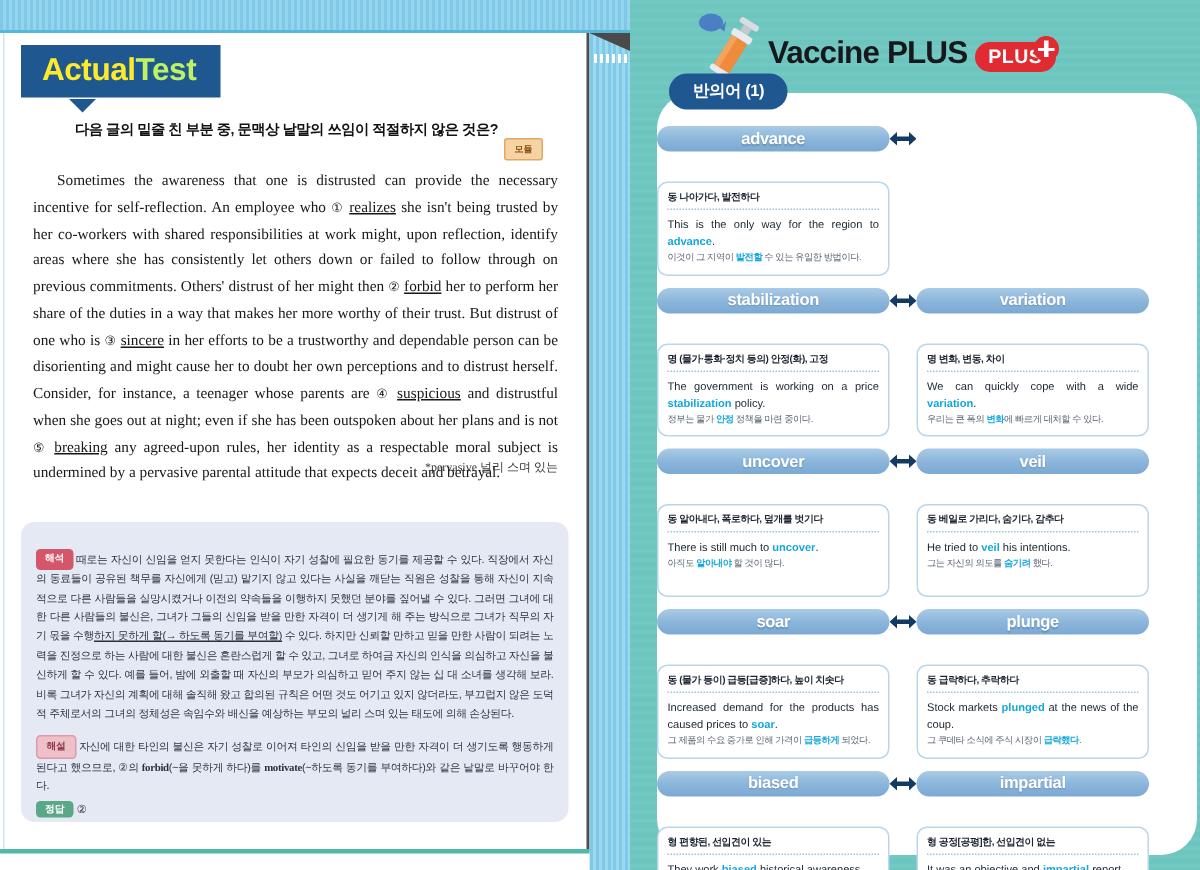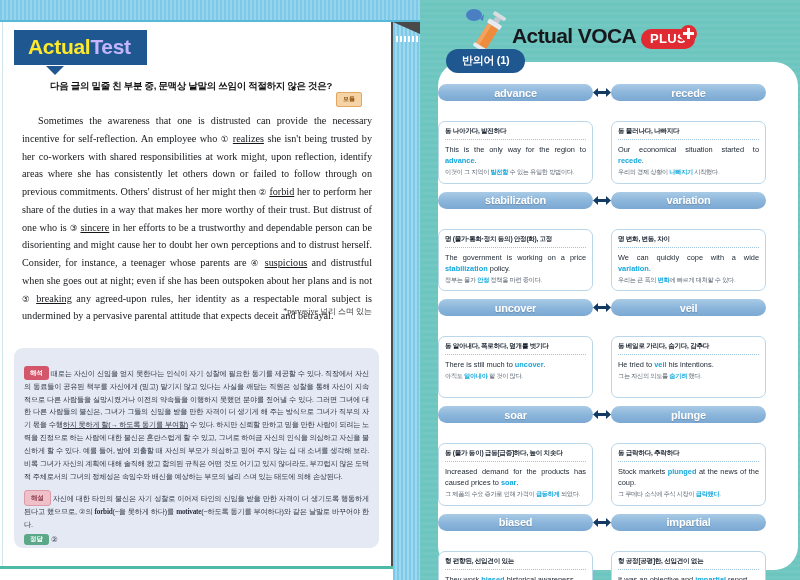--- a/index.html
+++ b/index.html
@@ -21,21 +21,21 @@
   .gutter-wedge { position:absolute; left:393px; top:22px; width:27px; height:12px;
                   background:#4a4a4a; clip-path:polygon(0 0,100% 0,100% 100%); }
   .gutter-dots { position:absolute; left:396px; top:36px; width:24px; height:6px;
                  background:repeating-linear-gradient(90deg,#ffffff 0 2px,transparent 2px 4px); }
   .page-bottomline { position:absolute; left:0; top:566px; width:393px; height:3px; background:#4fb9a8; }
 
   .at-banner { position:absolute; left:14px; top:30px; padding:5px 16px 6px 14px;
                background:#1f5791; color:#fff; font-size:21px; font-weight:bold;
                letter-spacing:-.3px; line-height:1.15; }
   .at-banner .a1 { color:#ffe92b; }
-  .at-banner .a2 { color:#c4b5fd;margin-top:32px; }
+  .at-banner .a2 { color:#bef264;margin-top:32px; }
   .at-tail { position:absolute; left:46px; top:66px; width:0; height:0;
              border-left:9px solid transparent; border-right:9px solid transparent;
              border-top:9px solid #1f5791; }
 
   .q-prompt { position:absolute; left:14px; top:80px; width:360px;
               font-size:9.5px; font-weight:bold; color:#111; letter-spacing:-.3px;padding-left:36px; }
   .grade-badge { position:absolute; left:336px; top:92px; padding:2px 6px;
                  background:#f6d3a5; border:1px solid #e2a763; border-radius:2px;
                  color:#8a5010; font-size:6px; font-weight:bold; }
 
@@ -166,21 +166,21 @@
             <rect x="20" y="6" width="6" height="6" fill="#c3c9d0"></rect>
             <rect x="15.5" y="11" width="15" height="5" rx="1.5" fill="#e7eaee"></rect>
             <rect x="17" y="16" width="12" height="24" rx="2" fill="#ef8b3c"></rect>
             <rect x="17" y="16" width="4" height="24" fill="#f7ae6e" opacity=".7"></rect>
             <rect x="15.5" y="39" width="15" height="4" rx="1.5" fill="#e7eaee"></rect>
             <rect x="22" y="43" width="2" height="12" fill="#b9c0c8"></rect>
           </g>
         </svg>
       </div>
       <div>
-        <span class="brand-title">Actual VOCA</span><span style="position:relative;display:inline-block;">
+        <span class="brand-title">Vaccine PLUS</span><span style="position:relative;display:inline-block;">
           <span class="plus-pill">PLUS</span>
           <span class="plus-mark"></span>
         </span>
       </div>
     </div>
 
     <div class="panel">
       <svg class="panel-notch" viewBox="0 0 110 16" preserveAspectRatio="none">
         <path d="M0 16 L40 16 L48 4 L56 16 L72 16 L78 0 L86 16 L96 16 L100 6 L104 16 L110 16 L110 16 L0 16 Z" fill="#ffffff"></path>
       </svg>
@@ -194,29 +194,20 @@
             <div class="cbody">
               <div class="pos">동 나아가다, 발전하다</div>
               <div class="dash"></div>
               <div class="en"><span>This is the only way for the region to </span><span class="hl">advance</span><span>.</span></div>
               <div class="ko"><span>이것이 그 지역이 </span><span class="hl">발전할</span><span> 수 있는 유일한 방법이다.</span></div>
             </div>
           </div>
           <svg class="arrow" viewBox="0 0 18 11">
               <path d="M0 5.5 L5 1 L5 4 L13 4 L13 1 L18 5.5 L13 10 L13 7 L5 7 L5 10 Z" fill="#123a63"></path>
             </svg>
-          <div class="card">
-            <div class="whead">recede</div>
-            <div class="cbody">
-              <div class="pos">동 물러나다, 나빠지다</div>
-              <div class="dash"></div>
-              <div class="en"><span>Our economical situation started to </span><span class="hl">recede</span><span>.</span></div>
-              <div class="ko"><span>우리의 경제 상황이 </span><span class="hl">나빠지기</span><span> 시작했다.</span></div>
-            </div>
-          </div>
         </div>
 
         <div class="pair">
           <div class="card">
             <div class="whead">stabilization</div>
             <div class="cbody">
               <div class="pos">명 (물가·통화·정치 등의) 안정(화), 고정</div>
               <div class="dash"></div>
               <div class="en"><span>The government is working on a price </span><span class="hl">stabilization</span><span> policy.</span></div>
               <div class="ko"><span>정부는 물가 </span><span class="hl">안정</span><span> 정책을 마련 중이다.</span></div>

